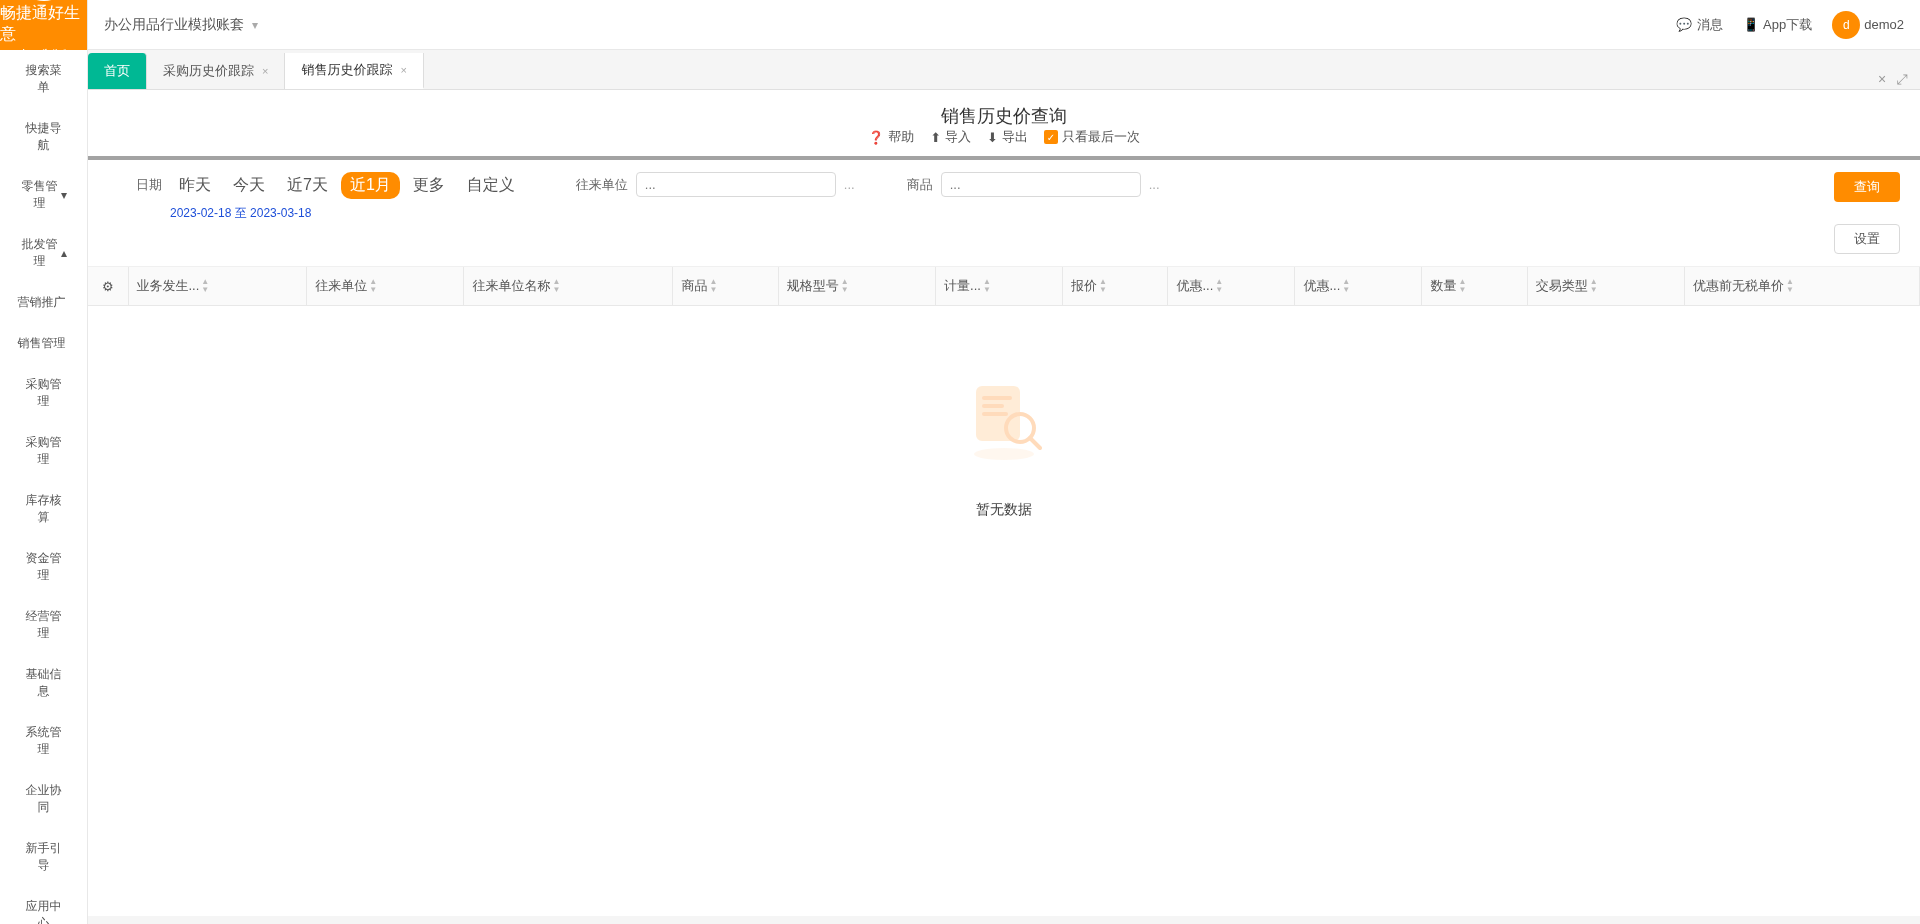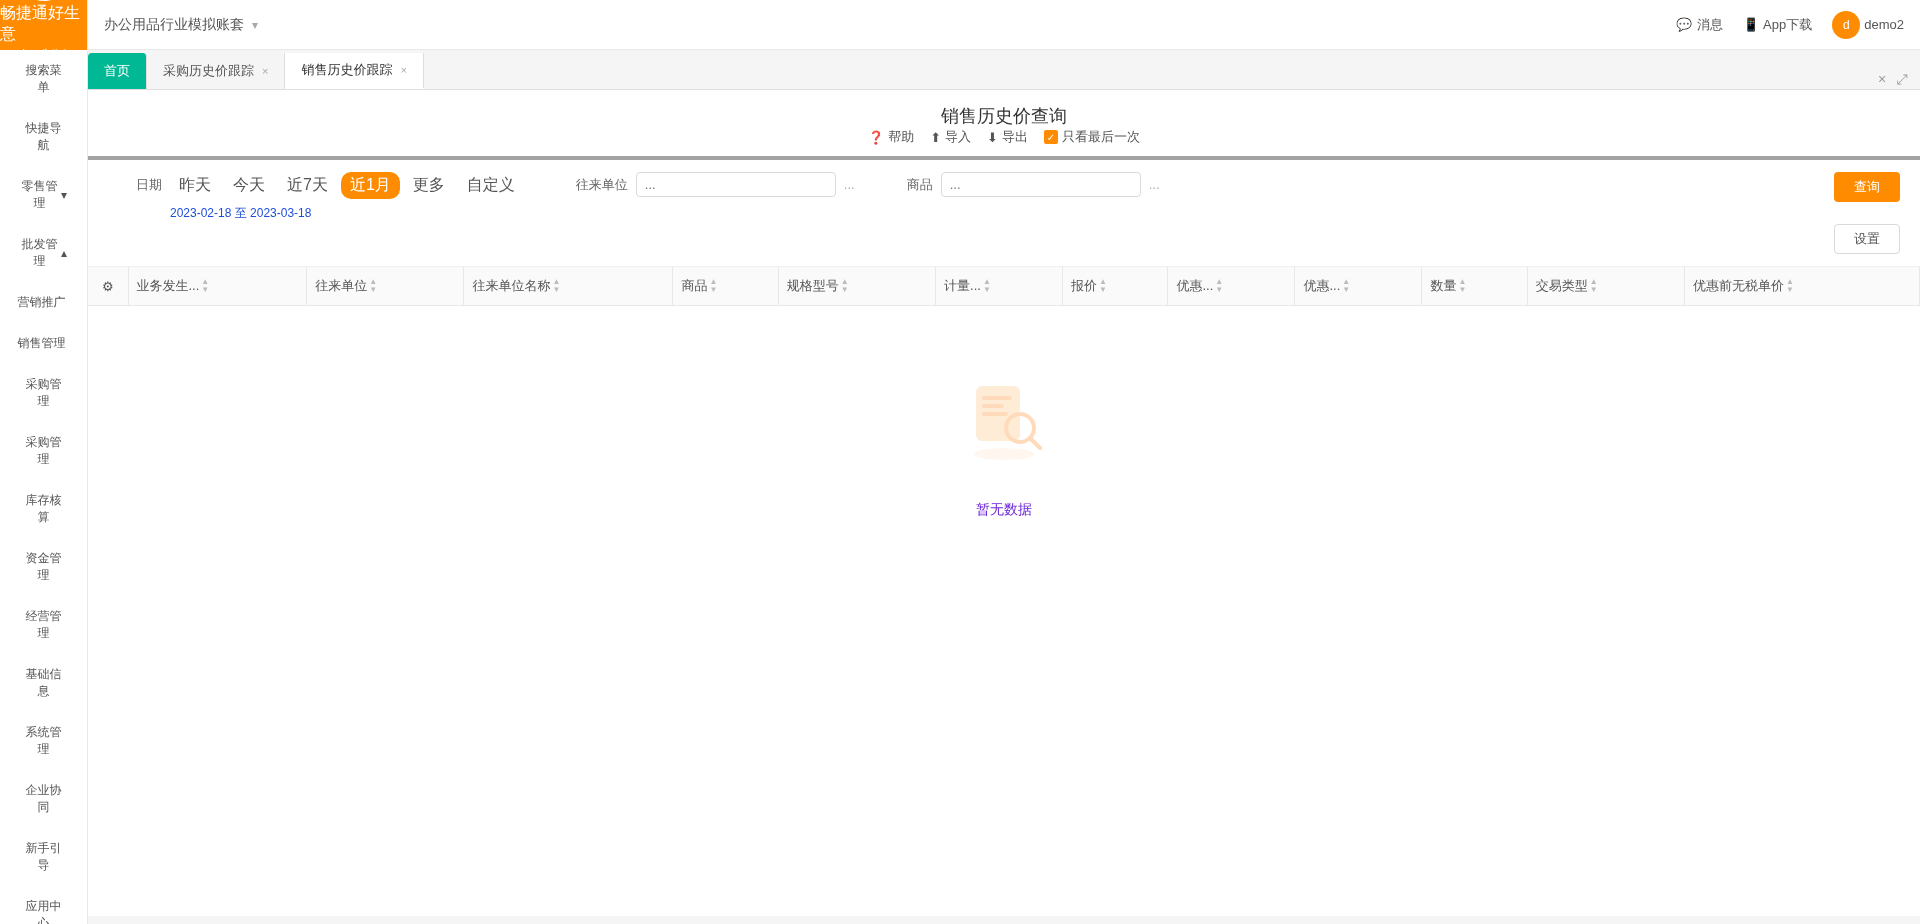--- a/index.html
+++ b/index.html
@@ -53,21 +53,21 @@
     
     .table-container { flex: 1; overflow: auto; }
     .data-table { width: 100%; border-collapse: collapse; font-size: 13px; }
     .data-table th { background: #fafafa; border-bottom: 1px solid #e8e8e8; border-right: 1px solid #e8e8e8; padding: 10px 8px; text-align: left; color: #555; font-weight: 500; white-space: nowrap; position: sticky; top: 0; }
     .data-table th:first-child { width: 40px; text-align: center; }
     .data-table th .col-header { display: flex; align-items: center; gap: 2px; }
     .sort-arrows { display: flex; flex-direction: column; font-size: 8px; color: #bbb; line-height: 1; }
 
     
     .empty-state { display: flex; flex-direction: column; align-items: center; justify-content: center; flex: 1; padding: 60px 0; }
-    .empty-text { color: #6d28d9; font-size: 14px; margin-top: 16px; }
+    .empty-text { color: #404040; font-size: 14px; margin-top: 16px; }
     .win-btn { width: 20px; height: 20px; display: flex; align-items: center; justify-content: center; cursor: pointer; color: #999; font-size: 14px; }
 
     .teal-tab { background: #00b894 !important; }
   </style>
 </head>
 <body>
 
 <div class="sidebar">
   <div class="sidebar-logo">
     <div class="sidebar-logo-icon">6</div>

